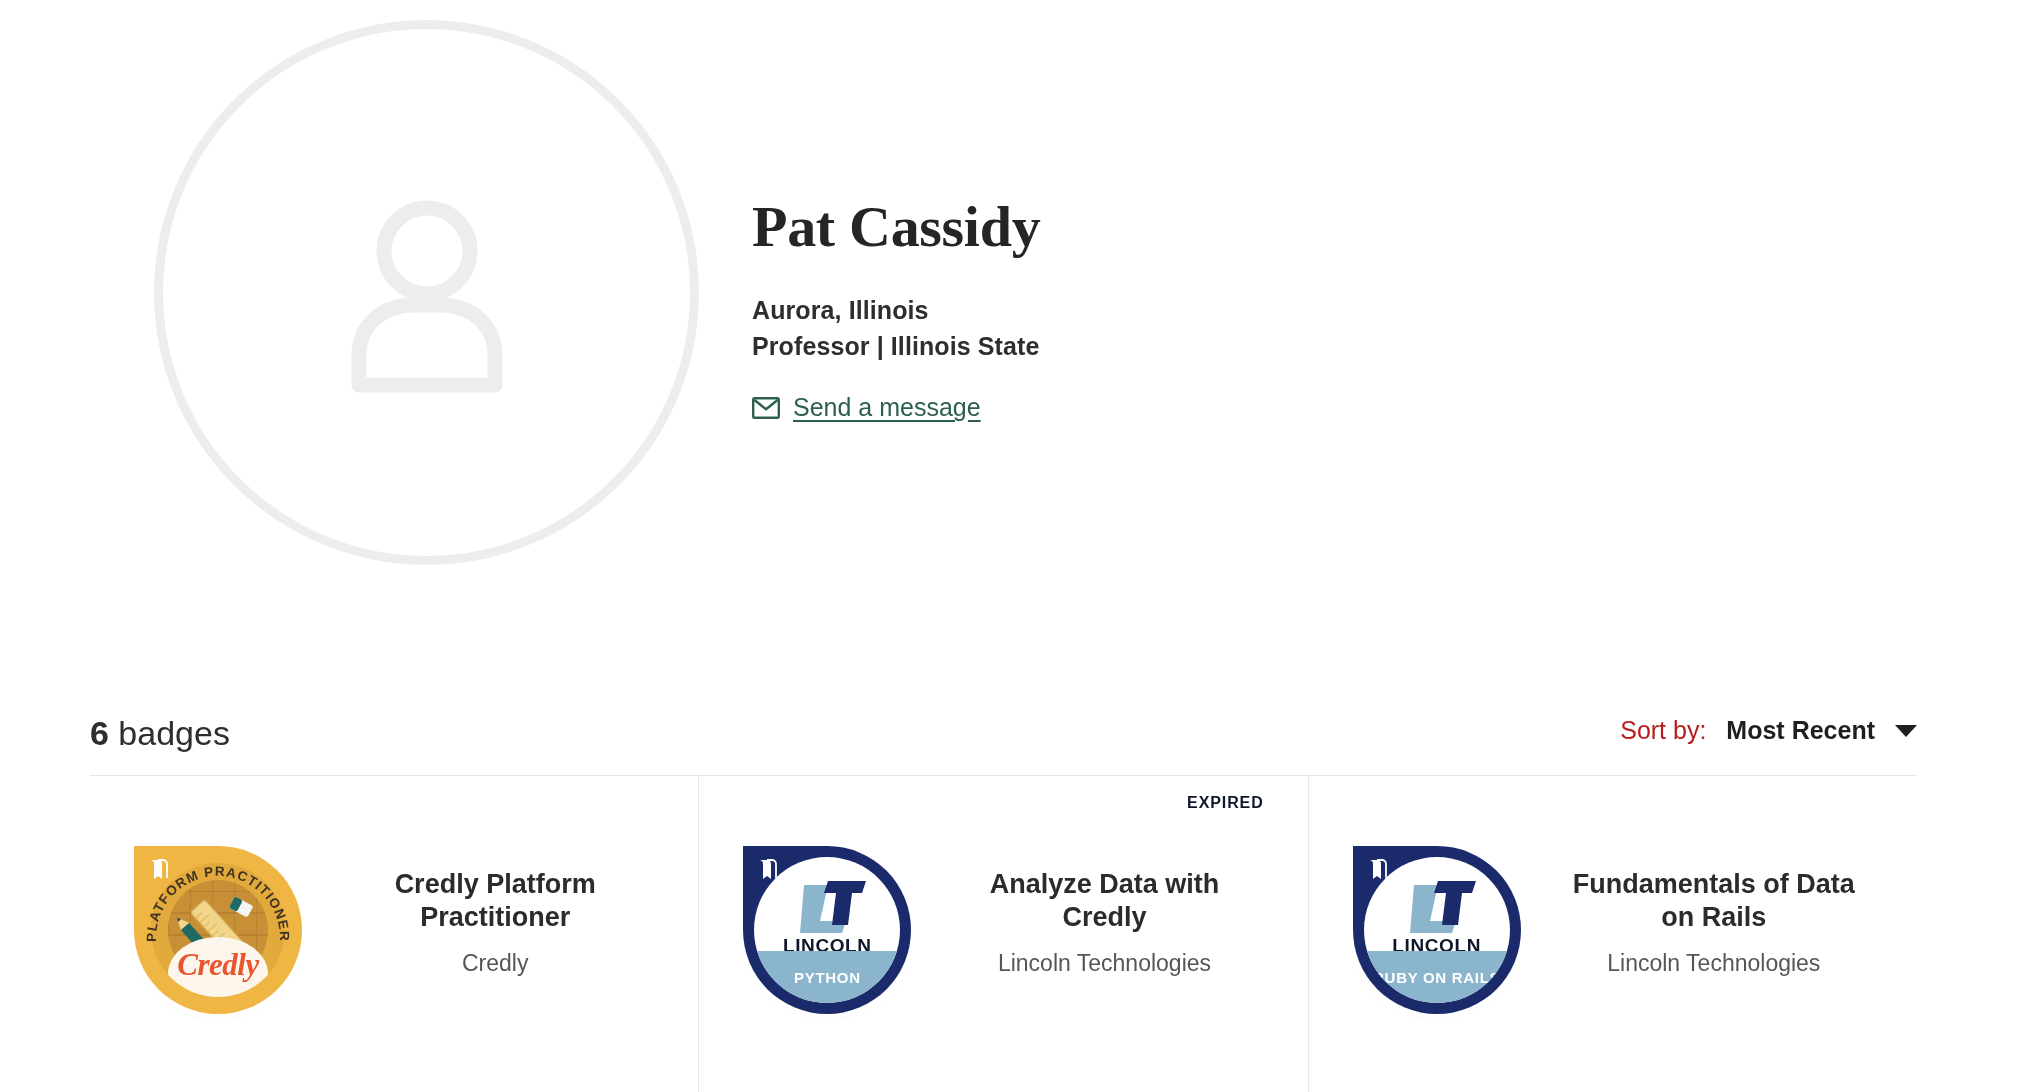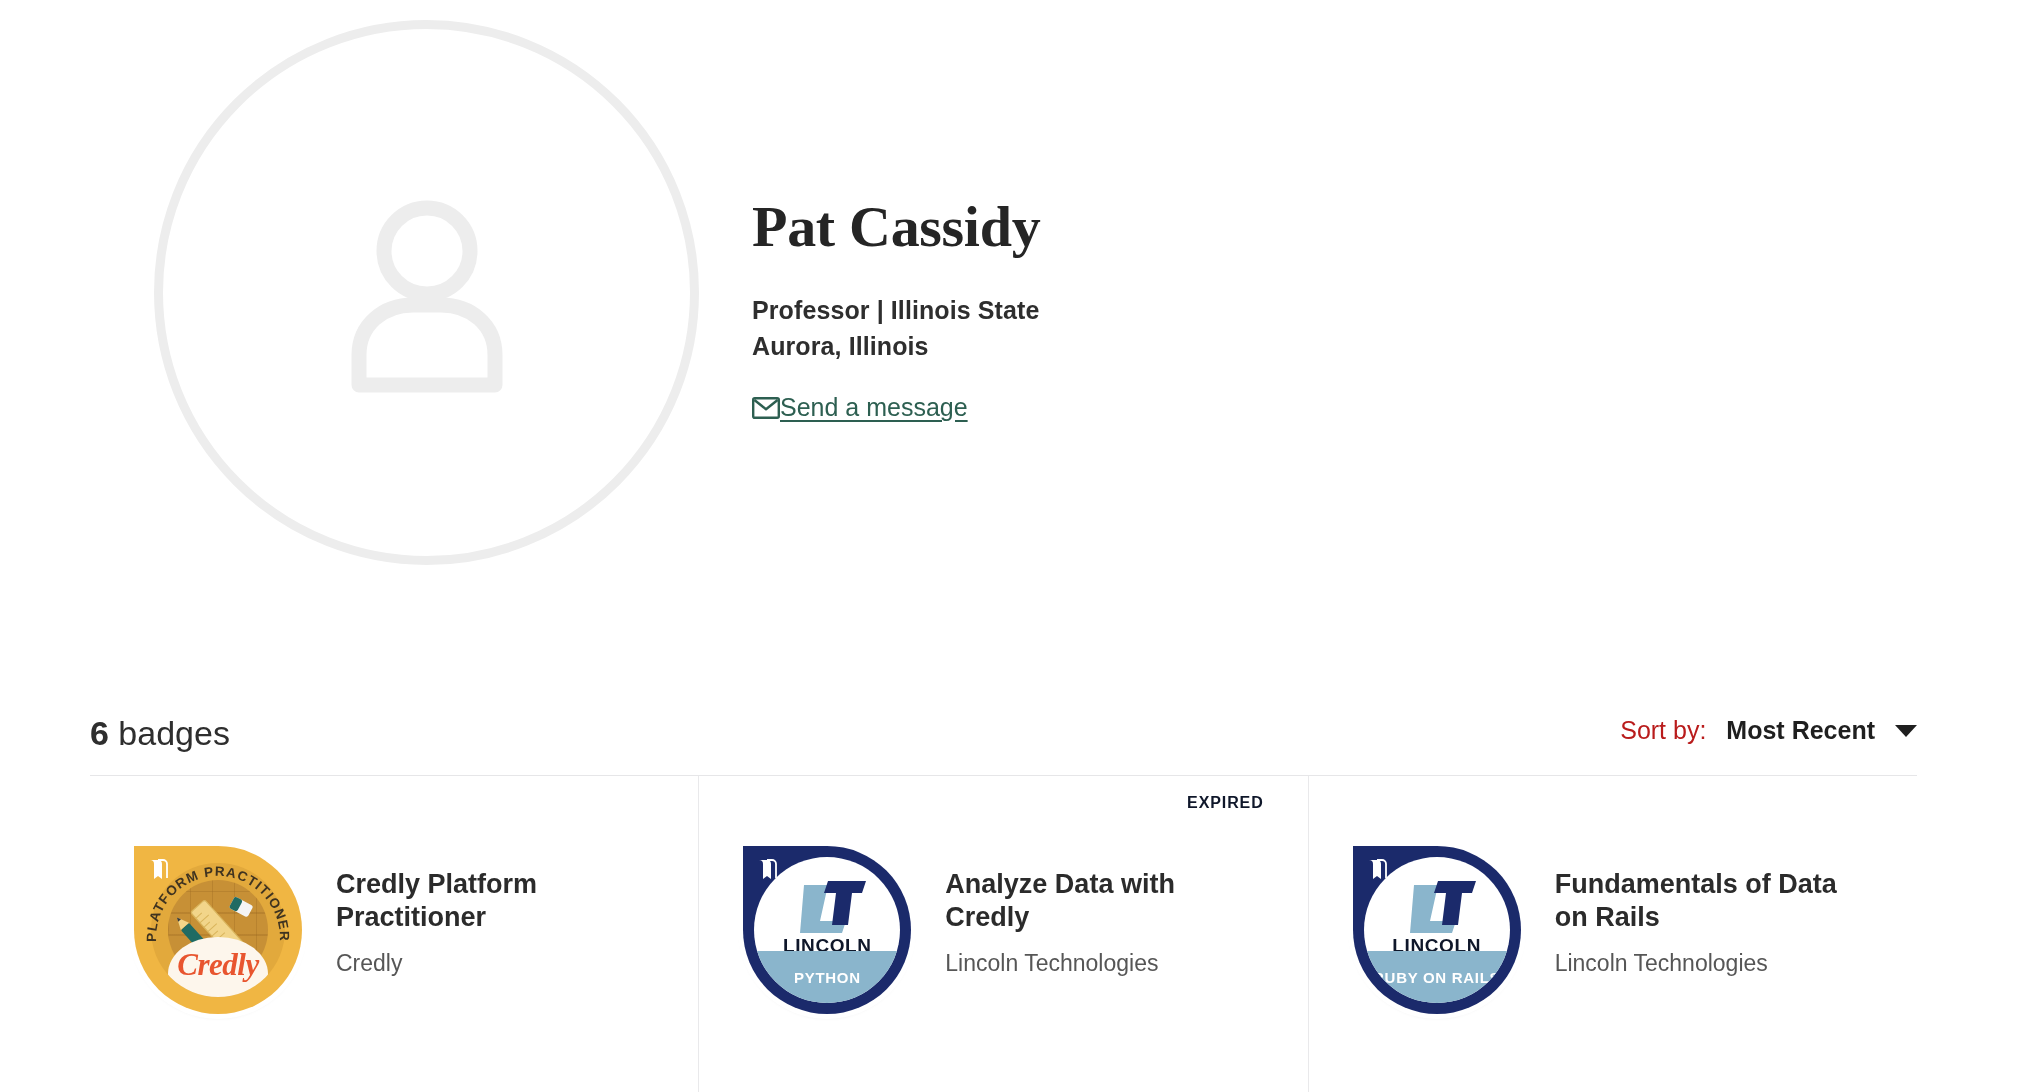--- a/index.html
+++ b/index.html
@@ -65,20 +65,21 @@
     font-size: 25px;
     font-weight: bold;
     line-height: 1.42;
     color: #2e2e2e;
     letter-spacing: 0.1px;
   }
 
   .send-message {
     display: inline-flex;
     align-items: center;
+    gap: 13px;
     margin-top: 29px;
     text-decoration: none;
     cursor: pointer;
   }
 
   .envelope-icon { display: block; flex: none; }
 
   .send-message-label {
     font-size: 25px;
     color: #2d5f51;
@@ -155,21 +156,21 @@
     letter-spacing: 0.9px;
     color: #0f172a;
   }
 
   .badge-image {
     flex: none;
     width: 168px; height: 168px;
     position: relative;
   }
 
-  .badge-text { padding-top: 22px; min-width: 0; }
+  .badge-text { padding-top: 22px; min-width: 0; text-align: center; }
 
   .badge-title {
     font-size: 27px;
     font-weight: bold;
     line-height: 1.21;
     color: #2b2b2b;
     margin-bottom: 17px;
   }
 
   .badge-issuer {
@@ -279,22 +280,22 @@
           <svg class="avatar-person" width="190" height="200" viewBox="0 0 190 200" fill="none">
             <circle cx="95" cy="58" r="43" stroke="#ededed" stroke-width="15"></circle>
             <path d="M27 192 v-30 c0-30 24-50 54-50 h28 c30 0 54 20 54 50 v30 z" stroke="#ededed" stroke-width="15" stroke-linejoin="round" fill="none"></path>
           </svg>
         </span>
       </div>
     </div>
 
     <div class="profile-info">
       <div class="profile-name">Pat Cassidy</div>
+      <div class="profile-line">Aurora, Illinois</div>
       <div class="profile-line">Professor | Illinois State</div>
-      <div class="profile-line">Aurora, Illinois</div>
 
       <a class="send-message">
         <span>
           <svg class="envelope-icon" width="28" height="22" viewBox="0 0 28 22" fill="none">
             <rect x="1.2" y="1.2" width="25.6" height="19.6" rx="1.6" stroke="#2d5f51" stroke-width="2.4"></rect>
             <path d="M2.4 3 L14 12.2 L25.6 3" stroke="#2d5f51" stroke-width="2.4" fill="none" stroke-linejoin="round"></path>
           </svg>
         </span>
         <span class="send-message-label">Send a message</span>
       </a>

